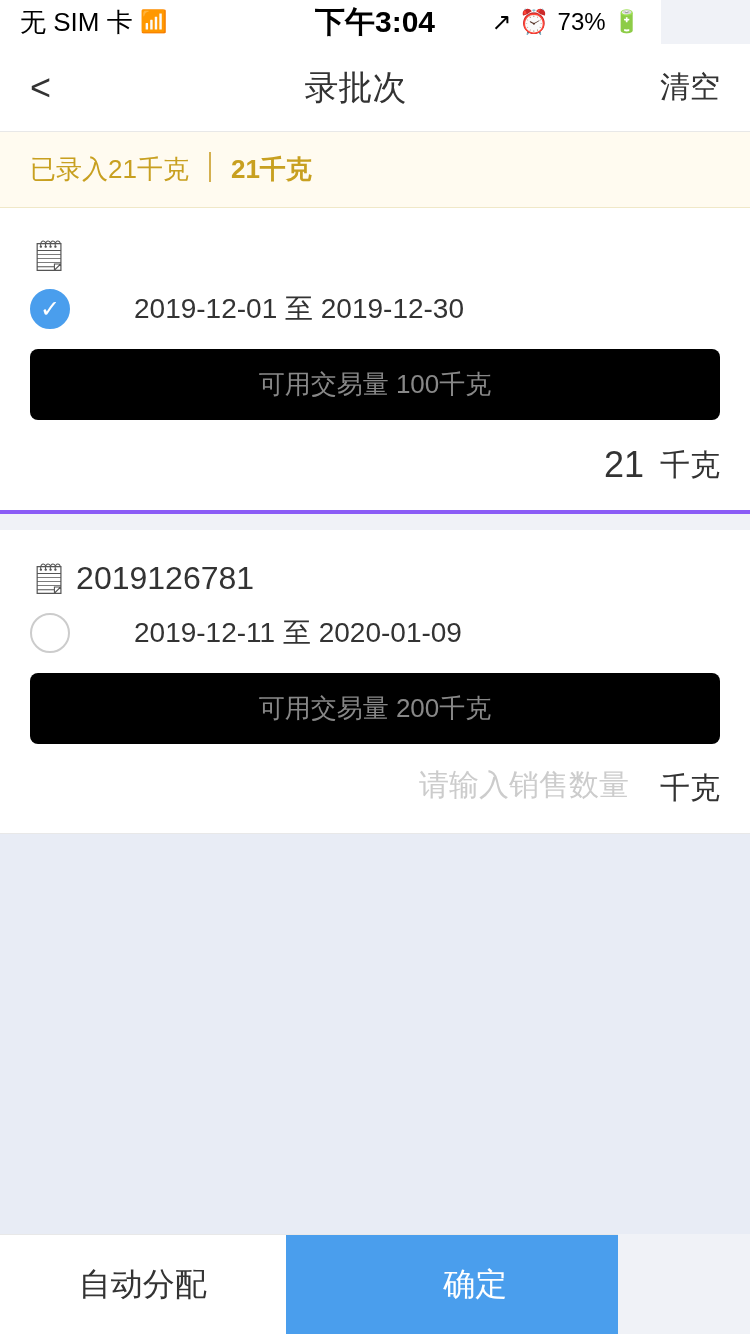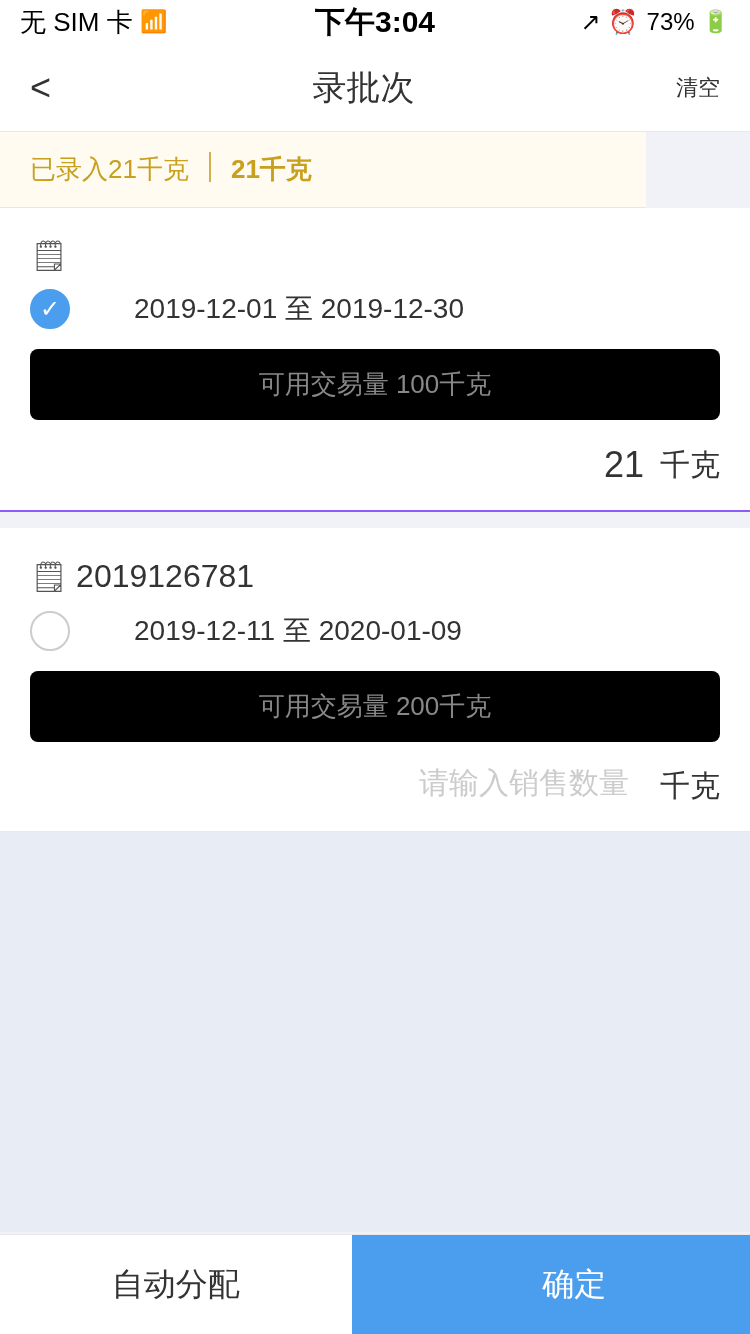--- a/index.html
+++ b/index.html
@@ -7,21 +7,21 @@
     body {
       width: 750px;
       min-height: 1334px;
       font-family: -apple-system, 'PingFang SC', 'Helvetica Neue', sans-serif;
       background: #f0f2f7;
       overflow-x: hidden;
     }
 
     
     .status-bar {
-      width: 750px;
+      width: 661px;
       height: 44px;
       background: #fff;
       display: flex;
       align-items: center;
       justify-content: space-between;
       padding: 0 20px;
       font-size: 28px;
     }
     .status-left {
       display: flex;
@@ -63,28 +63,28 @@
       font-size: 36px;
       color: #333;
       cursor: pointer;
     }
     .nav-title {
       font-size: 34px;
       font-weight: 500;
       color: #333;
     }
     .nav-clear {
-      font-size: 22px;
+      font-size: 30px;
       color: #333;
       cursor: pointer;
     }
 
     
     .summary-bar {
-      width: 646px;
+      width: 750px;
       background: #fffbf0;
       padding: 20px 30px;
       display: flex;
       align-items: flex-start;
       gap: 20px;
       border-bottom: 1px solid #f0e8c8;
     }
     .summary-label {
       font-size: 26px;
       color: #c8a020;
@@ -163,21 +163,21 @@
       color: #888;
       margin-bottom: 0;
       text-align: center;
     }
 
     .item-quantity-row {
       display: flex;
       align-items: center;
       justify-content: flex-end;
       padding: 24px 0;
-      border-bottom: 2px solid #8b5cf6;
+      border-bottom: 4px solid #8b5cf6;
       margin: 0 -30px;
       padding-right: 30px;
       padding-left: 30px;
     }
     .item-quantity-value {
       font-size: 36px;
       color: #333;
       margin-right: 16px;
     }
     .item-quantity-unit {
@@ -225,21 +225,21 @@
       background: #e8ecf5;
       flex: 1;
       min-height: 400px;
     }
 
     
     .bottom-bar {
       position: fixed;
       bottom: 0;
       left: 0;
-      width: 750px;
+      width: 618px;
       height: 100px;
       display: flex;
       background: #fff;
       border-top: 1px solid #e8e8e8;
     }
     .btn-auto {
       flex: 1;
       height: 100%;
       background: #fff;
       border: none;

